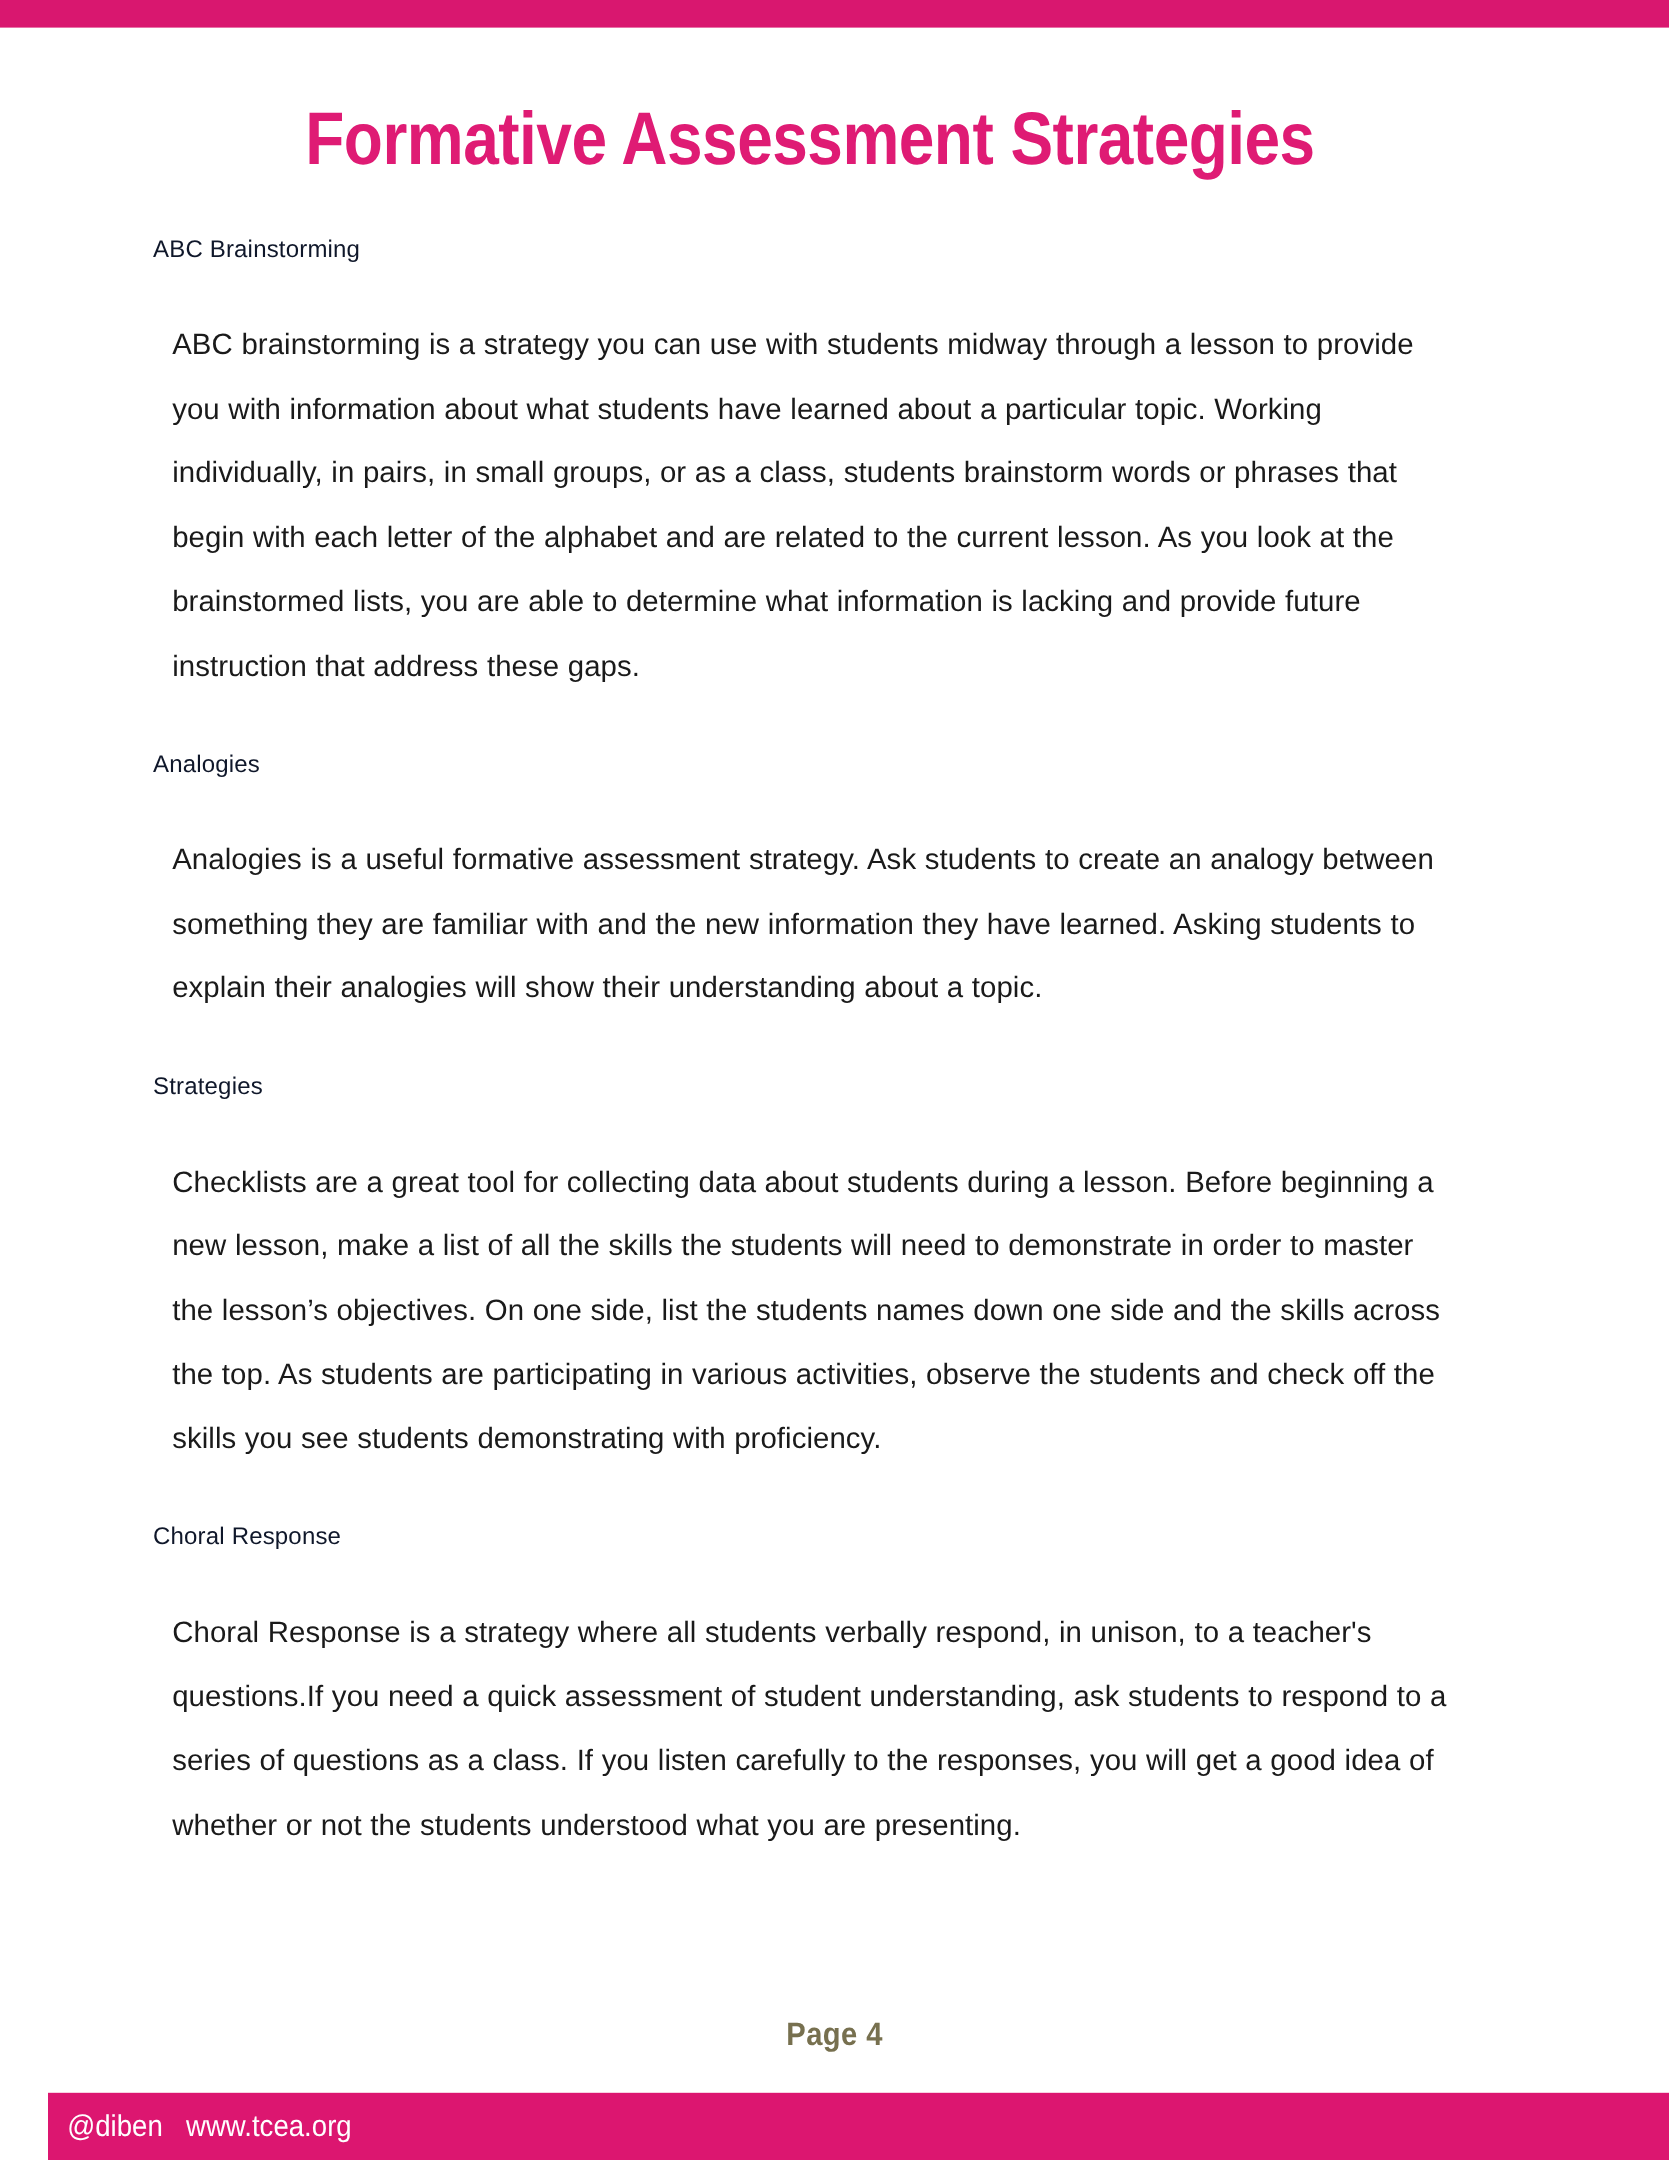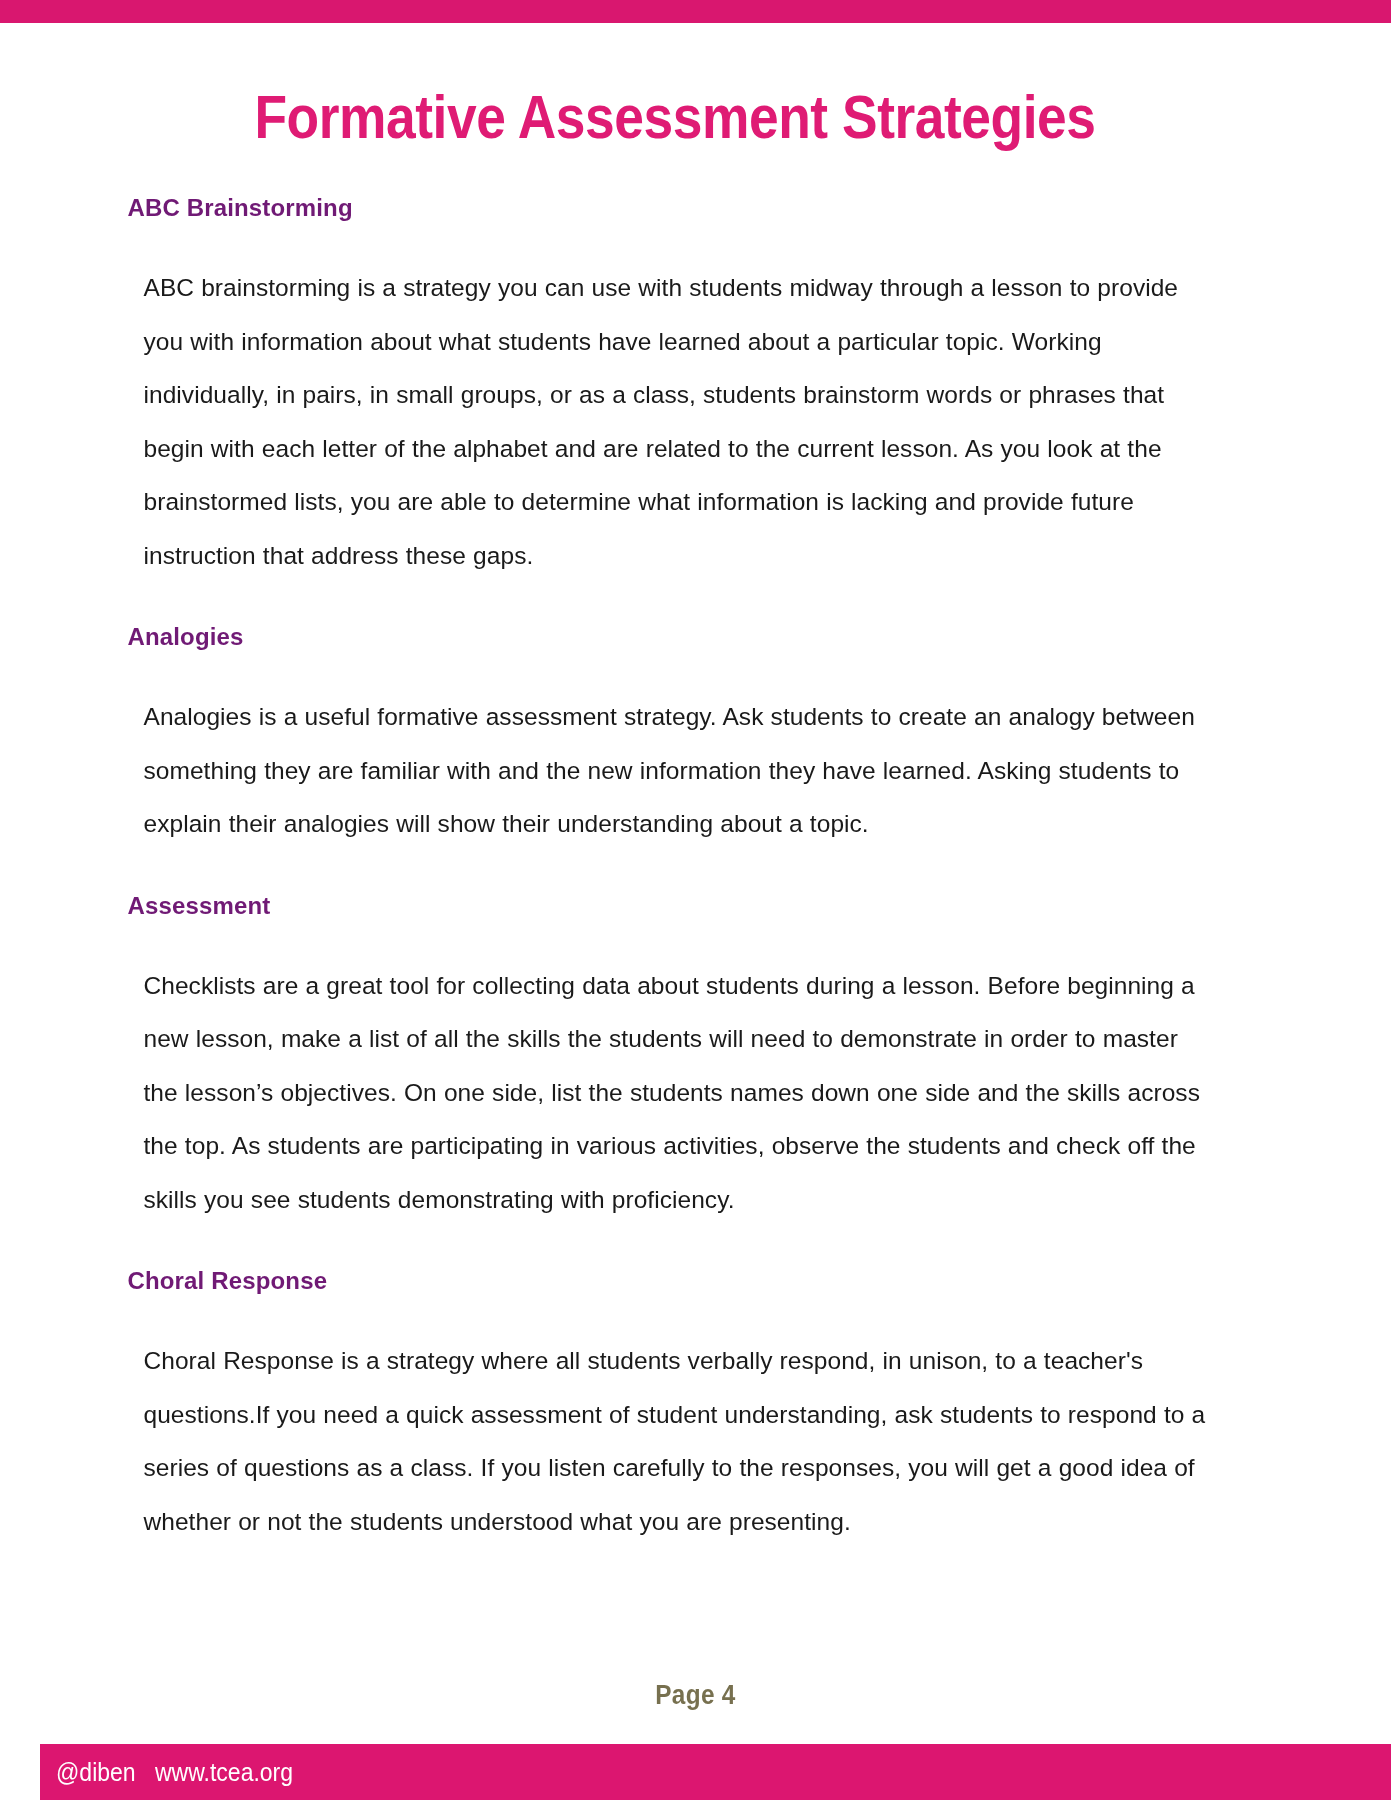--- a/index.html
+++ b/index.html
@@ -54,23 +54,23 @@
   .content {
     margin: 0 auto;
     padding-top: 36px;
     width: 1095px;
     box-sizing: border-box;
   }
 
   h2.section-heading {
     margin: 0 0 0 0;
     padding: 0;
-    font-size: 24px;
-    font-weight: bold;
-    color: #701a75;
+    font-size: 20px;
+    font-weight: normal;
+    color: #0f172a;
     line-height: 46px;
     letter-spacing: 0.15px;
   }
 
   p.body-text {
     margin: 16px;
     padding: 0;
     font-size: 24.5px;
     font-weight: normal;
     color: #1a1a1a;
@@ -139,21 +139,21 @@
     <h2 class="section-heading">ABC Brainstorming</h2>
     <div class="gap-after-heading"></div>
     <p class="body-text">ABC brainstorming is a strategy you can use with students midway through a lesson to provide you with information about what students have learned about a particular topic. Working individually, in pairs, in small groups, or as a class, students brainstorm words or phrases that begin with each letter of the alphabet and are related to the current lesson. As you look at the brainstormed lists, you are able to determine what information is lacking and provide future instruction that address these gaps.</p>
     <div class="gap-after-para"></div>
 
     <h2 class="section-heading">Analogies</h2>
     <div class="gap-after-heading"></div>
     <p class="body-text">Analogies is a useful formative assessment strategy. Ask students to create an analogy between something they are familiar with and the new information they have learned. Asking students to explain their analogies will show their understanding about a topic.</p>
     <div class="gap-after-para"></div>
 
-    <h2 class="section-heading">Assessment</h2>
+    <h2 class="section-heading">Strategies</h2>
     <div class="gap-after-heading"></div>
     <p class="body-text">Checklists are a great tool for collecting data about students during a lesson. Before beginning a new lesson, make a list of all the skills the students will need to demonstrate in order to master the lesson’s objectives.  On one side, list the students names down one side and the skills across the top. As students are participating in various activities, observe the students and check off the skills you see students demonstrating with proficiency.</p>
     <div class="gap-after-para"></div>
 
     <h2 class="section-heading">Choral Response</h2>
     <div class="gap-after-heading"></div>
     <p class="body-text">Choral Response is a strategy where all students verbally respond, in unison, to a teacher's questions.If you need a quick assessment of student understanding, ask students to respond to a series of questions as a class. If you listen carefully to the responses, you will get a good idea of whether or not the students understood what you are presenting.</p>
 
   </div>
 </div>

